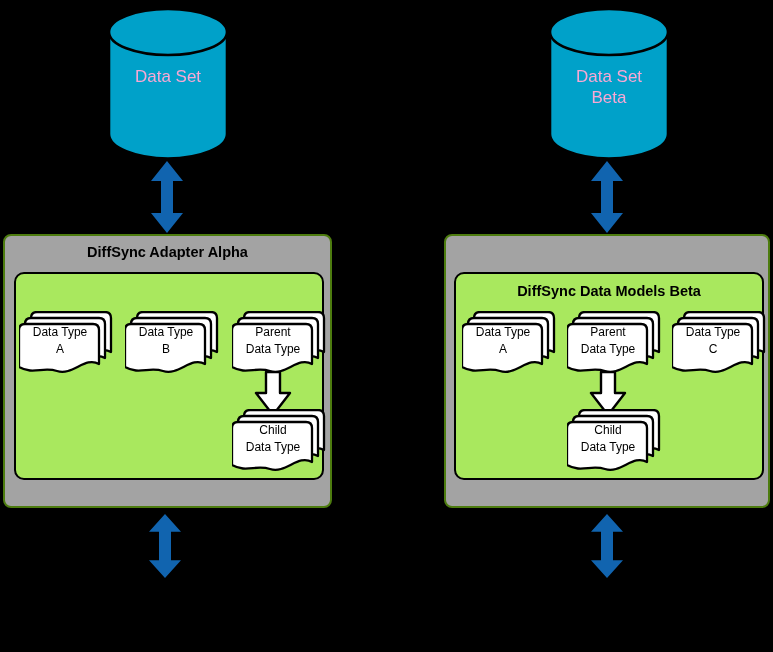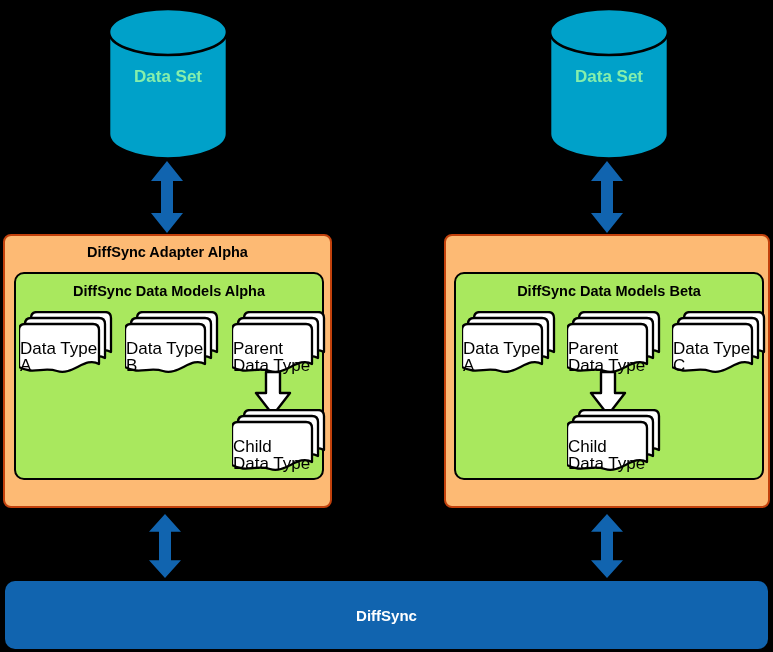--- a/index.html
+++ b/index.html
@@ -4,45 +4,45 @@
 <style>
   html,body{margin:0;padding:0;background:#000;}
   .stage{
     position:relative;width:773px;height:652px;background:#000;overflow:hidden;
     font-family:"Liberation Sans","DejaVu Sans",sans-serif;color:#000;
   }
   .abs{position:absolute;}
   
   .cyl-label{
     position:absolute;width:122px;text-align:center;
-    font-weight:bold;font-size:17px;line-height:21px;color:#86efac;
+    font-weight:normal;font-size:17px;line-height:21px;color:#f9a8d4;
   }
   
   .adapter{
-    position:absolute;width:329px;height:274px;background:#fdba74;
-    border:2px solid #c2410c;border-radius:8px;box-sizing:border-box;
+    position:absolute;width:329px;height:274px;background:#a3a3a3;
+    border:2px solid #4d7c0f;border-radius:8px;box-sizing:border-box;
   }
   .adapter-title{
     position:absolute;left:0;top:8px;width:100%;text-align:center;
     font-weight:bold;font-size:14.5px;color:#000;
   }
   .models{
     position:absolute;left:9px;top:36px;width:310px;height:208px;
     background:#A9E85E;border:2px solid #000;border-radius:10px;box-sizing:border-box;
   }
   .models-title{
     position:absolute;left:0;top:9px;width:100%;text-align:center;
     font-weight:bold;font-size:14.5px;color:#000;
   }
   
   .docstack{position:absolute;width:94px;height:64px;}
   .docstack svg{position:absolute;left:0;top:0;}
   .doc-label{
-    position:absolute;left:1px;top:29px;width:80px;text-align:left;
-    font-size:17px;line-height:17px;font-weight:normal;color:#000;
+    position:absolute;left:1px;top:13px;width:80px;text-align:center;
+    font-size:12px;line-height:17px;font-weight:normal;color:#000;
   }
   .bar{
     position:absolute;left:5px;top:581px;width:763px;height:68px;
     background:#1164AF;border-radius:10px;
   }
   .bar-label{
     position:absolute;left:0;top:0;width:100%;height:100%;
     display:flex;align-items:center;justify-content:center;
     font-weight:bold;font-size:15px;color:#fff;
   }
@@ -74,33 +74,33 @@
     </svg>
   <div class="cyl-label" style="left:107px;top:66px;">
     <div>Data Set</div>
   </div>
 
   <svg class="abs" style="left:548px;top:6px;" width="122" height="156" viewBox="0 0 122 156">
       <use href="#cylinder"></use>
     </svg>
   <div class="cyl-label" style="left:548px;top:66px;">
     <div>Data Set</div>
+    <div>Beta</div>
   </div>
 
   <svg class="abs" style="left:151px;top:161px;" width="32" height="72" viewBox="0 0 32 72">
       <use href="#dblArrow"></use>
     </svg>
   <svg class="abs" style="left:591px;top:161px;" width="32" height="72" viewBox="0 0 32 72">
       <use href="#dblArrow"></use>
     </svg>
 
   <div class="adapter" style="left:3px;top:234px;">
     <div class="adapter-title">DiffSync Adapter Alpha</div>
     <div class="models">
-      <div class="models-title">DiffSync Data Models Alpha</div>
 
       <div class="docstack" style="left:3px;top:37px;">
         <svg width="94" height="64" viewBox="0 0 94 64">
             <use href="#docstack3"></use>
           </svg>
         <div class="doc-label">
           <div>Data Type</div>
           <div>A</div>
         </div>
       </div>
@@ -191,17 +191,14 @@
     </div>
   </div>
 
   <svg class="abs" style="left:149px;top:514px;" width="32" height="64" viewBox="0 0 32 72" preserveAspectRatio="none">
       <use href="#dblArrow"></use>
     </svg>
   <svg class="abs" style="left:591px;top:514px;" width="32" height="64" viewBox="0 0 32 72" preserveAspectRatio="none">
       <use href="#dblArrow"></use>
     </svg>
 
-  <div class="bar">
-    <div class="bar-label">DiffSync</div>
-  </div>
 
 </div>
 
 </body></html>

